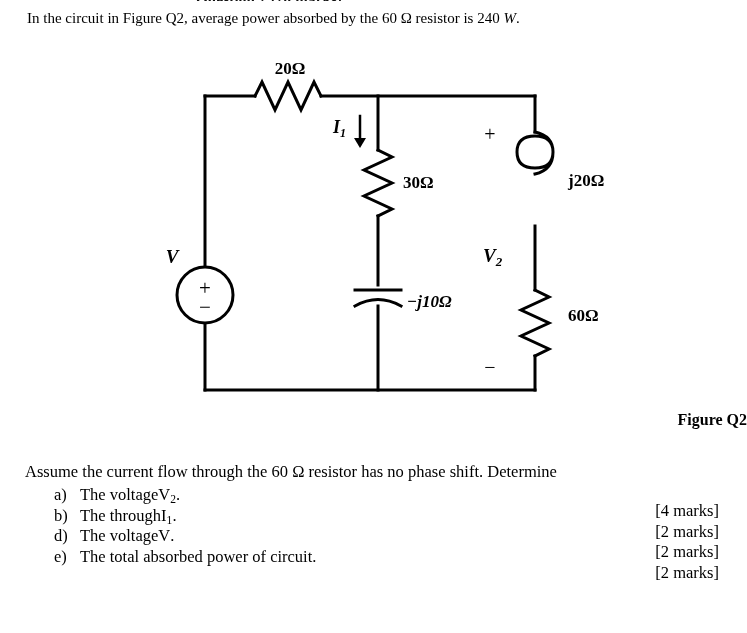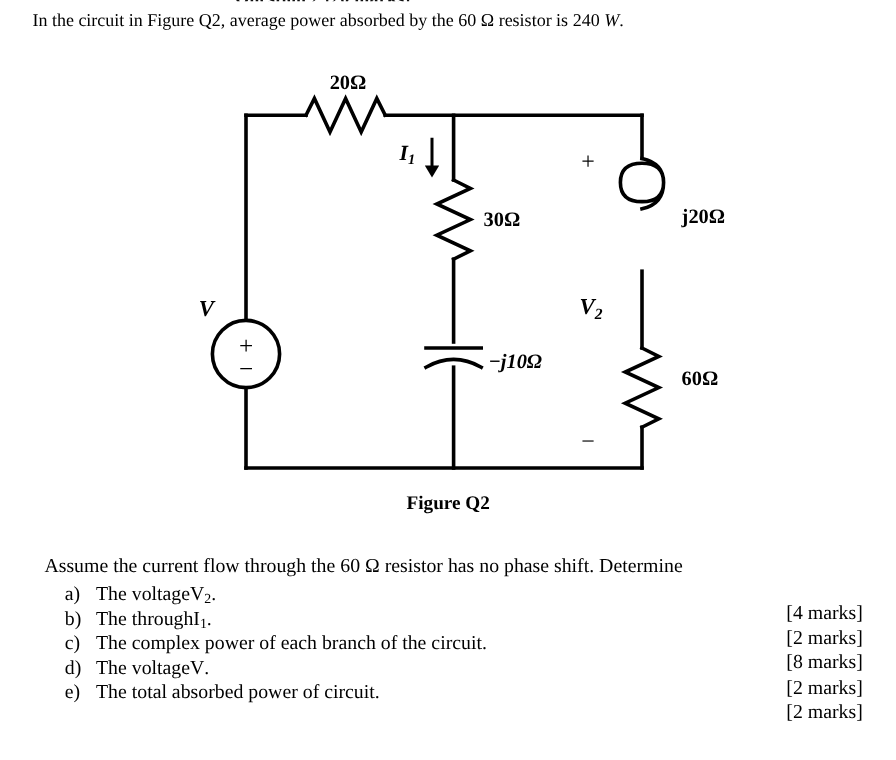--- a/index.html
+++ b/index.html
@@ -30,27 +30,27 @@
     white-space:nowrap;
   }
   .intro .it{font-style:italic;}
 
   
   .circuit{position:absolute;left:0;top:40px;}
 
   
   .figcaption{
     position:absolute;left:0;top:411px;width:747px;
-    text-align:center;
+    text-align:right;
     font-size:16px;font-weight:bold;
   }
 
   
   .assume{
-    position:absolute;left:37px;top:462px;
+    position:absolute;left:25px;top:462px;
     font-size:16.5px;white-space:nowrap;
   }
 
   
   .qlist{
     position:absolute;left:54px;top:485px;width:665px;
     font-size:16.5px;
   }
   .qrow{
     position:relative;height:20.5px;line-height:20.5px;
@@ -148,24 +148,20 @@
     <div class="qrow">
       <span class="qlabel">a)</span><span class="qtext">The voltage </span><span class="it">V</span><sub class="it">2</sub><span>.</span>
       <span class="qmarks">[4 marks]</span>
     </div>
 
     <div class="qrow">
       <span class="qlabel">b)</span><span class="qtext">The through </span><span class="it">I</span><sub class="it">1</sub><span>.</span>
       <span class="qmarks">[2 marks]</span>
     </div>
 
-    <div class="qrow">
-      <span class="qlabel">c)</span><span class="qtext">The complex power of each branch of the circuit.</span><span class="it"></span><sub class="it"></sub><span></span>
-      <span class="qmarks">[8 marks]</span>
-    </div>
 
     <div class="qrow">
       <span class="qlabel">d)</span><span class="qtext">The voltage </span><span class="it">V</span><sub class="it"></sub><span>.</span>
       <span class="qmarks">[2 marks]</span>
     </div>
 
     <div class="qrow">
       <span class="qlabel">e)</span><span class="qtext">The total absorbed power of circuit.</span><span class="it"></span><sub class="it"></sub><span></span>
       <span class="qmarks">[2 marks]</span>
     </div>

